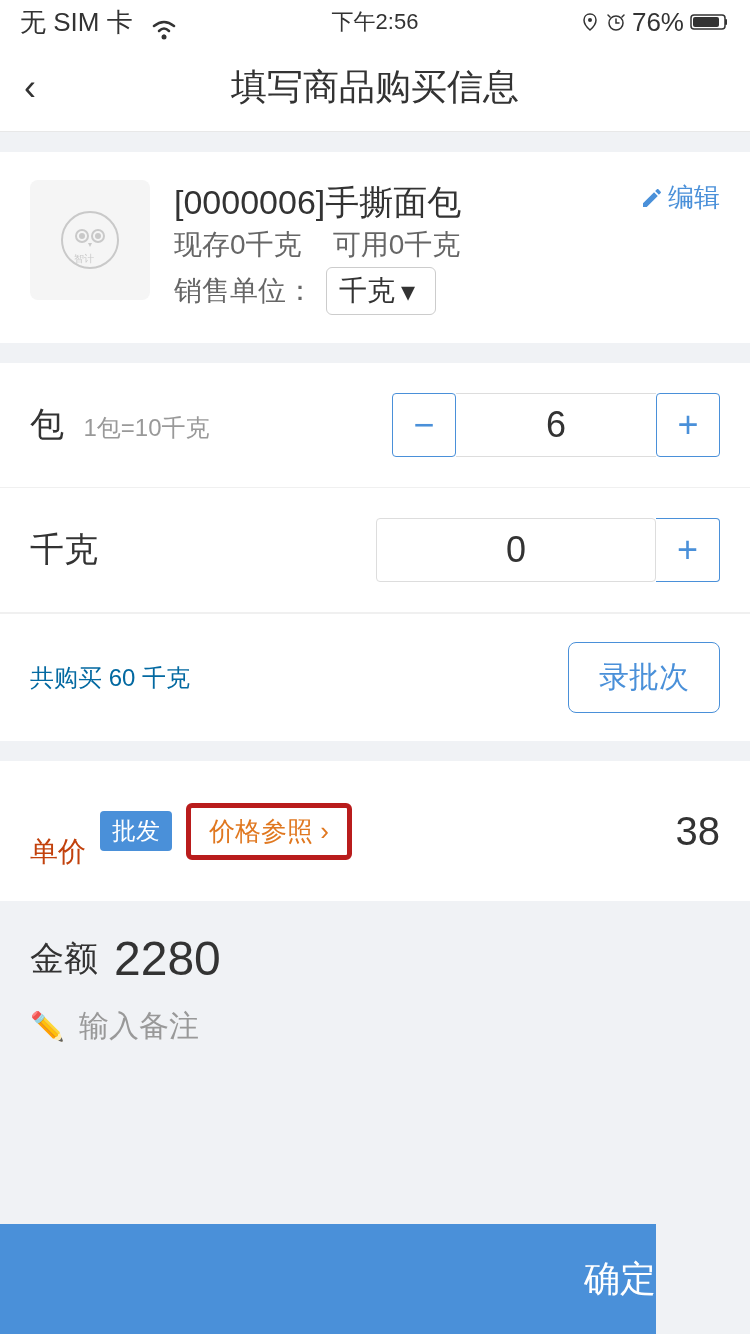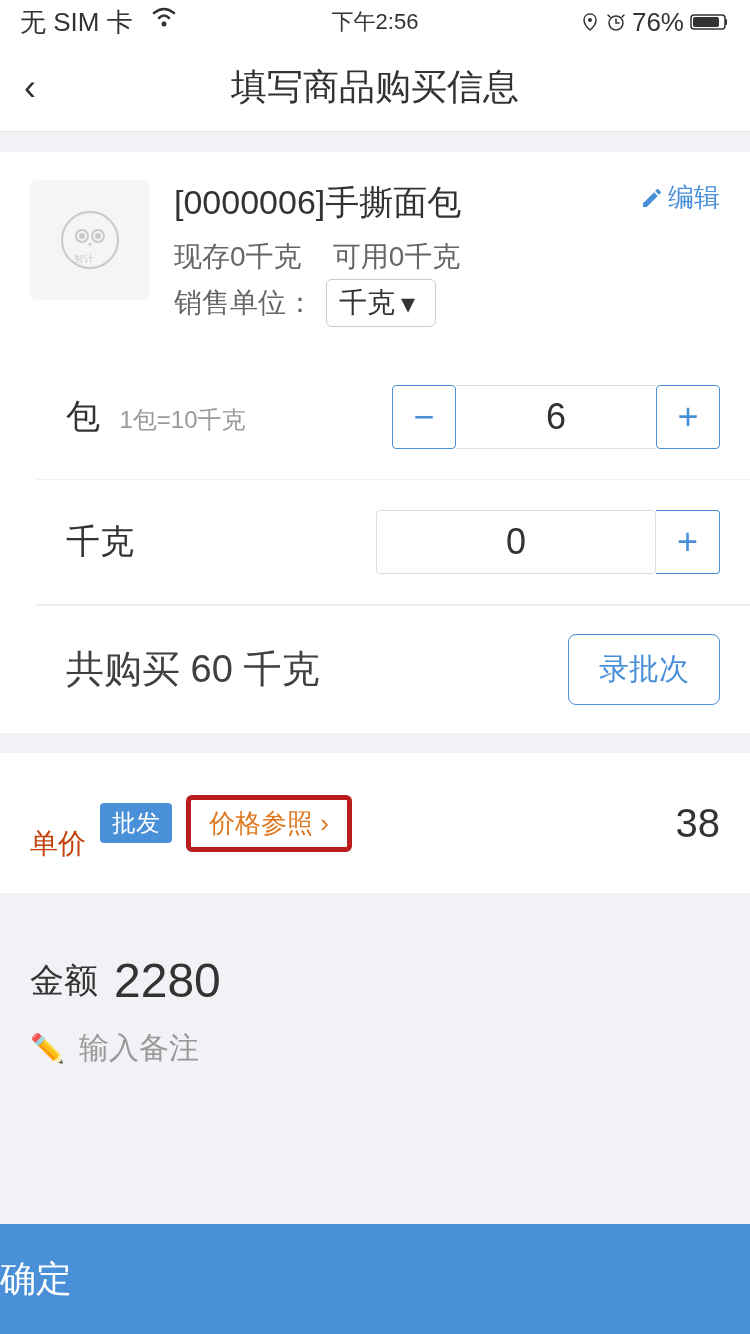--- a/index.html
+++ b/index.html
@@ -17,21 +17,21 @@
     .status-bar {
       height: 44px;
       background: #fff;
       display: flex;
       align-items: center;
       justify-content: space-between;
       padding: 0 20px;
       font-size: 26px;
       color: #333;
     }
-    .status-left { display: flex; align-items: flex-start; gap: 16px; }
+    .status-left { display: flex; align-items: flex-end; gap: 16px; }
     .status-center { font-size: 22px; font-weight: 500; position: absolute; left: 50%; transform: translateX(-50%); }
     .status-right { display: flex; align-items: center; gap: 6px; font-size: 26px; }
 
     
     .header {
       height: 88px;
       background: #fff;
       display: flex;
       align-items: center;
       justify-content: center;
@@ -69,21 +69,21 @@
       align-items: center;
       justify-content: center;
       flex-shrink: 0;
     }
     .product-thumb svg { width: 60px; height: 60px; opacity: 0.4; }
     .product-info { flex: 1; }
     .product-name-row {
       display: flex;
       justify-content: space-between;
       align-items: flex-start;
-      margin-bottom: 12px;
+      margin-bottom: 0;
     }
     .product-name { font-size: 34px; color: #333; font-weight: 500; }
     .edit-btn { font-size: 26px; color: #4a90d9; display: flex; align-items: center; gap: 4px; white-space: nowrap; }
     .product-stock { font-size: 28px; color: #666; margin-bottom: 3px; }
     .product-unit { font-size: 28px; color: #666; display: flex; align-items: center; gap: 12px; }
     .unit-select {
       border: 1px solid #ccc;
       border-radius: 6px;
       padding: 4px 20px 4px 12px;
       font-size: 28px;
@@ -91,21 +91,21 @@
       background: #fff;
       position: relative;
       display: inline-flex;
       align-items: center;
       gap: 6px;
     }
 
     
     .form-section {
       background: #fff;
-      padding-left: 36px;
+      margin-top: 20px;
     }
     .form-row {
       display: flex;
       align-items: center;
       padding: 30px 30px;
       border-bottom: 1px solid #f0f0f0;
       min-height: 100px;
     }
     .form-label { font-size: 34px; color: #333; flex: 1; }
     .form-sub-label { font-size: 24px; color: #999; margin-left: 10px; }
@@ -141,21 +141,21 @@
 
     
     .summary-row {
       background: #fff;
       display: flex;
       align-items: center;
       justify-content: space-between;
       padding: 28px 30px;
       border-top: 1px solid #f0f0f0;
     }
-    .summary-text { font-size: 38px; color: #404040; }
+    .summary-text { font-size: 24px; color: #0369a1; }
     .batch-btn {
       border: 1px solid #4a90d9;
       color: #4a90d9;
       background: #fff;
       border-radius: 8px;
       padding: 14px 30px;
       font-size: 30px;
       cursor: pointer;
     }
 
@@ -200,47 +200,46 @@
     
     .amount-section {
       background: #f0f2f5;
       padding: 30px 30px 20px 30px;
     }
     .amount-row {
       display: flex;
       align-items: center;
       gap: 16px;
       margin-bottom: 20px;
-      margin-top: 30px;
     }
     .amount-label { font-size: 34px; color: #333; }
     .amount-value { font-size: 48px; color: #333; font-weight: 500; }
     .remark-row {
       display: flex;
       align-items: center;
       gap: 14px;
       color: #999;
       font-size: 30px;
       cursor: pointer;
     }
     .pencil-icon { font-size: 28px; color: #999; }
 
     
     .content-spacer { height: 260px; background: #f0f2f5; }
 
     
     .bottom-bar {
       position: fixed;
       bottom: 0;
-      width: 750px;
+      width: 656px;
       height: 110px;
       background: #4a90d9;
       display: flex;
       align-items: center;
-      justify-content: flex-start;
+      justify-content: flex-end;
       cursor: pointer;
       margin-top: 39px;
     }
     .confirm-btn-text {
       font-size: 36px;
       color: #fff;
       font-weight: 500;
     }
   </style>
 </head>

